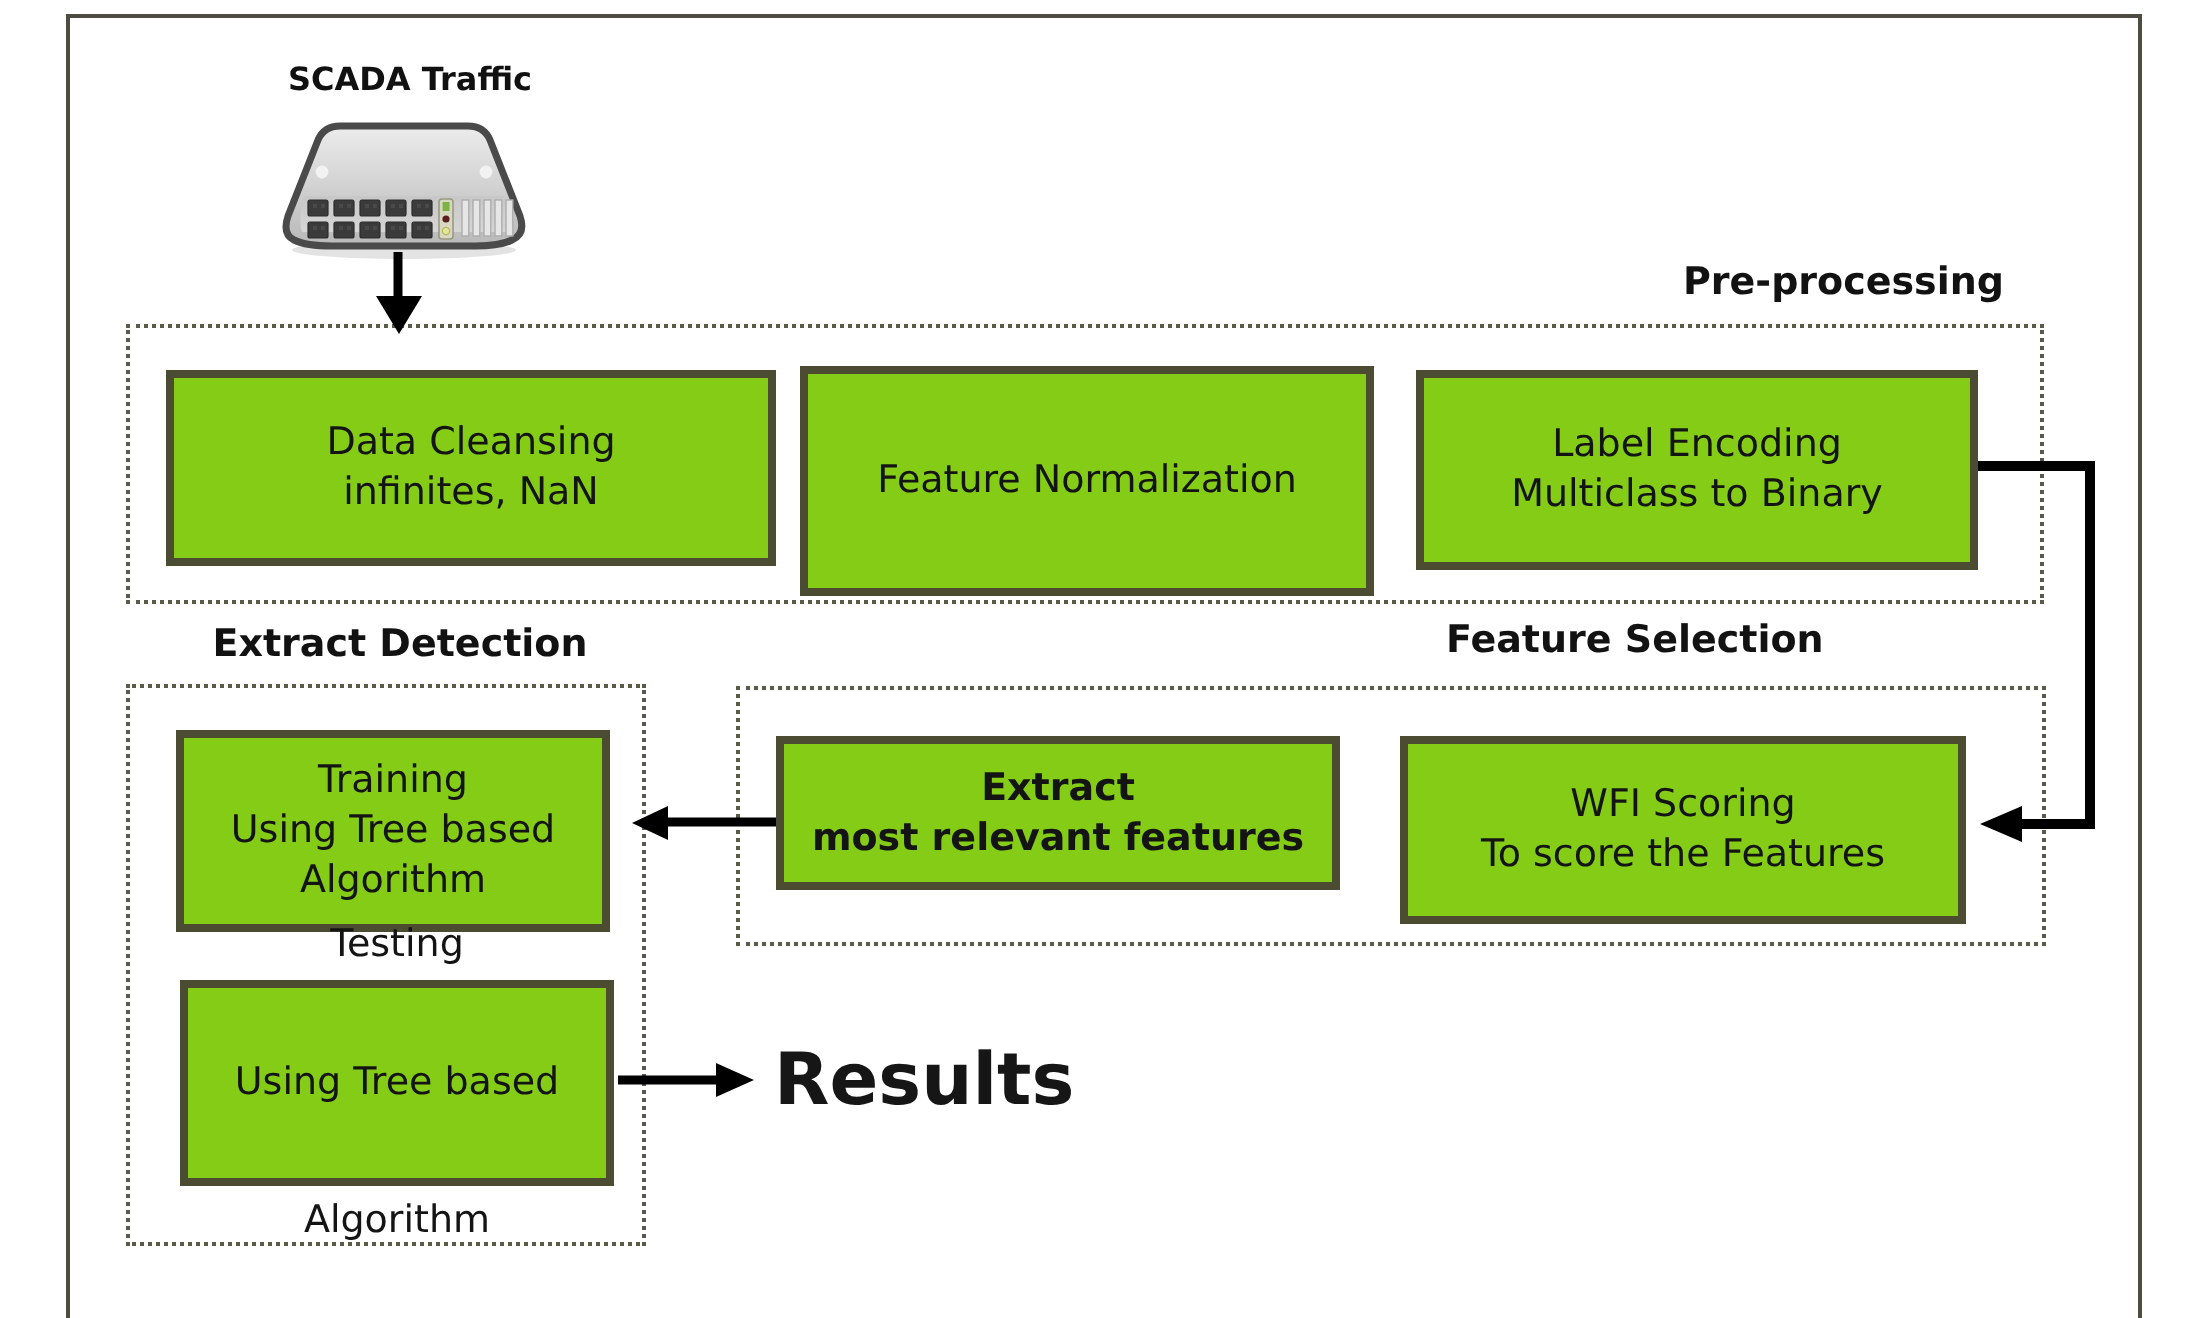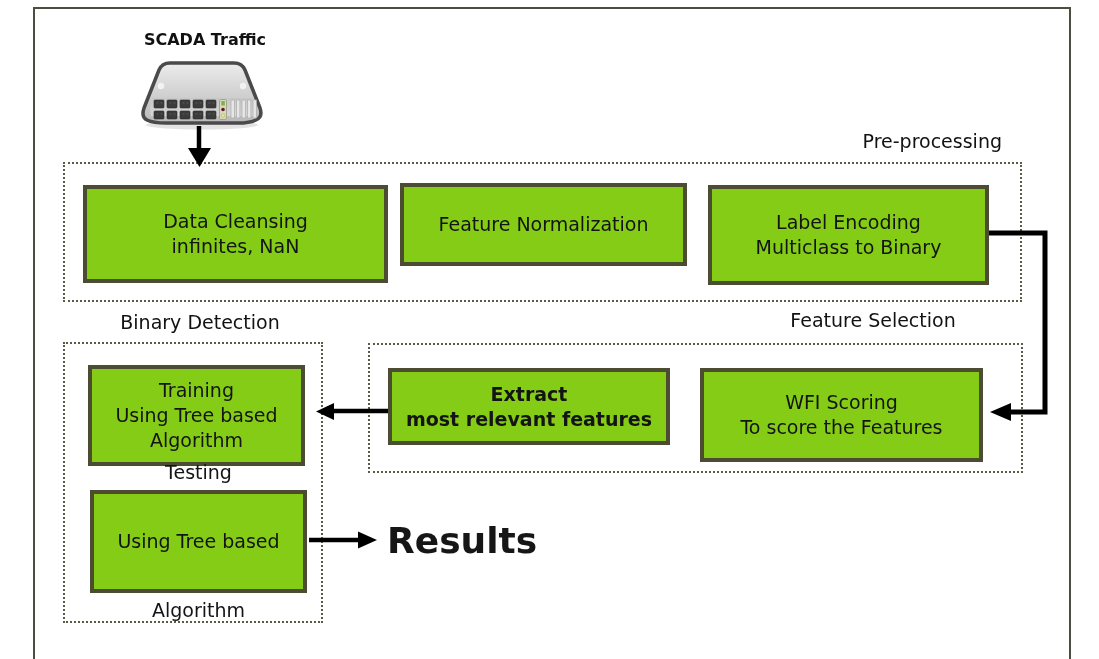--- a/index.html
+++ b/index.html
@@ -28,44 +28,44 @@
     box-sizing: border-box;
     background: transparent;
   }
   #group-preprocessing   { left: 63px;  top: 162px; width: 959px; height: 140px; }
   #group-feature-selection { left: 368px; top: 343px; width: 655px; height: 130px; }
   #group-anomaly-detection { left: 63px;  top: 342px; width: 260px; height: 281px; }
 
   .group-label {
     position: absolute;
     font-size: 19px;
-    font-weight: normal;
+    font-weight: bold;
     color: #121212;
     white-space: nowrap;
   }
   #label-preprocessing     { left: 702px; top: 130px; width: 300px; text-align: right; }
-  #label-feature-selection { left: 723px; top: 309px; width: 300px; text-align: center; }
+  #label-feature-selection { left: 723px; top: 309px; width: 300px; text-align: left; }
   #label-anomaly-detection { left: 70px;  top: 311px; width: 260px; text-align: center; }
 
   .pbox {
     position: absolute;
     border: 4px solid #4c4c32;
     background: #84cc16;
     box-sizing: border-box;
     display: flex;
     flex-direction: column;
     align-items: center;
     justify-content: center;
     text-align: center;
     font-size: 19px;
     line-height: 25px;
     color: #141414;
   }
   #box-data-cleansing        { left: 83px;  top: 185px; width: 305px; height: 98px; }
-  #box-feature-normalization { left: 400px; top: 183px; width: 287px; height: 83px; }
+  #box-feature-normalization { left: 400px; top: 183px; width: 287px; height: 115px; }
   #box-label-encoding        { left: 708px; top: 185px; width: 281px; height: 100px; text-align: center; }
   #box-extract               { left: 388px; top: 368px; width: 282px; height: 77px; font-weight: bold; }
   #box-wfi-scoring           { left: 700px; top: 368px; width: 283px; height: 94px; }
   #box-training              { left: 88px;  top: 365px; width: 217px; height: 101px; }
   #box-testing               { left: 90px;  top: 490px; width: 217px; height: 103px; gap: 44px; }
 
   #source-label {
     position: absolute;
     left: 110px; top: 30px; width: 190px;
     text-align: center;
@@ -159,21 +159,21 @@
       <rect x="114" y="40" width="3.4" height="18"></rect>
     </g>
   </svg>
 
   <div id="group-preprocessing" class="group"></div>
   <div id="group-feature-selection" class="group"></div>
   <div id="group-anomaly-detection" class="group"></div>
 
   <div id="label-preprocessing" class="group-label">Pre-processing</div>
   <div id="label-feature-selection" class="group-label">Feature Selection</div>
-  <div id="label-anomaly-detection" class="group-label">Binary Detection</div>
+  <div id="label-anomaly-detection" class="group-label">Extract Detection</div>
 
   <div id="box-data-cleansing" class="pbox">
     <span class="line-span">Data Cleansing</span>
     <span class="line-span">infinites, NaN</span>
   </div>
   <div id="box-feature-normalization" class="pbox">
     <span class="line-span">Feature Normalization</span>
   </div>
   <div id="box-label-encoding" class="pbox">
     <span class="line-span">Label Encoding</span>

